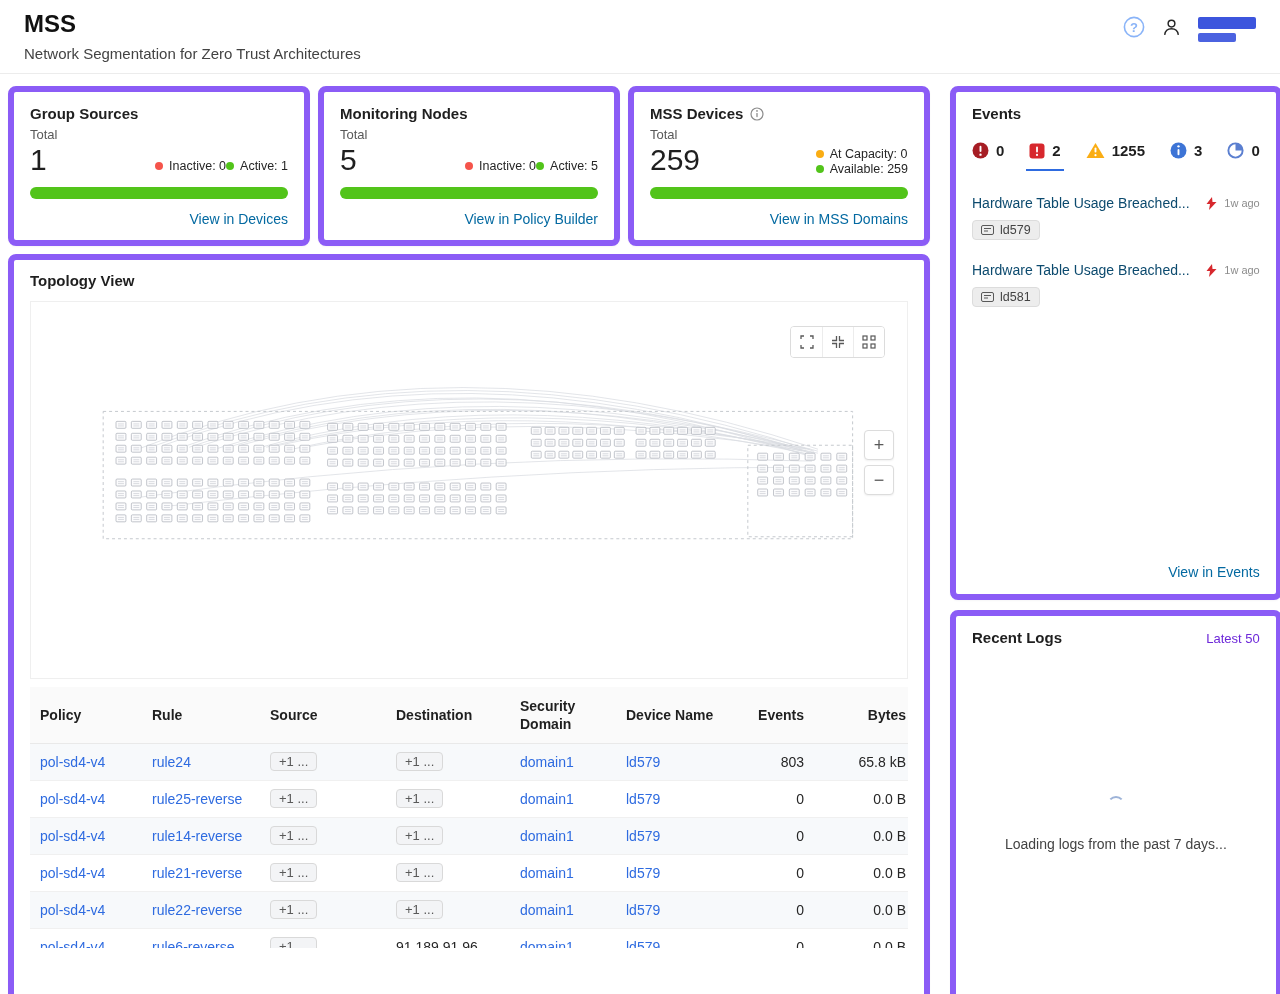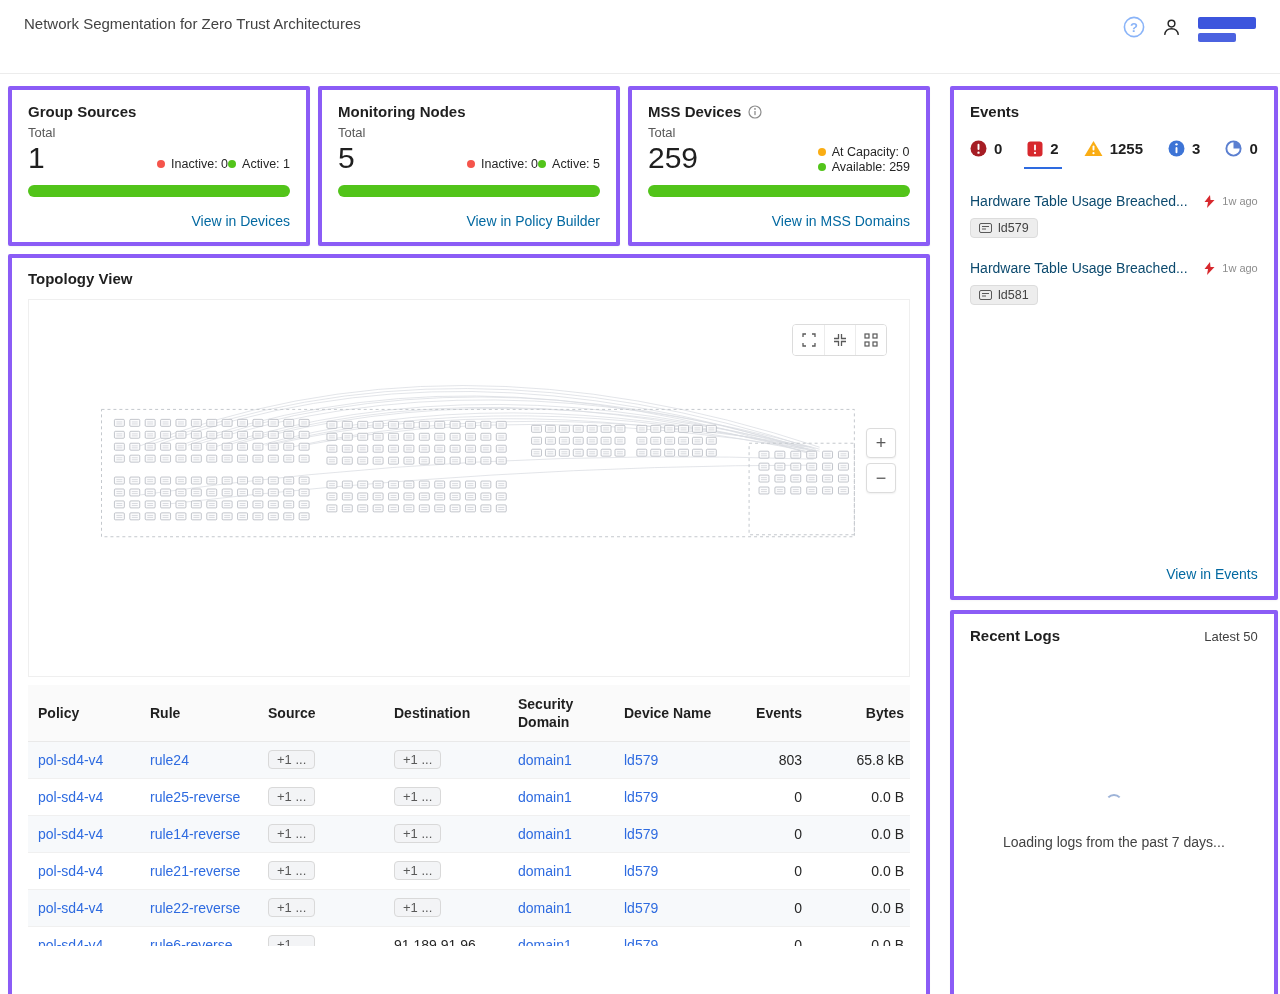--- a/index.html
+++ b/index.html
@@ -16,21 +16,21 @@
   .help-icon{width:22px;height:22px;display:inline-flex}
   .user-icon{display:inline-flex;padding-top:1px}
   .redacted{display:flex;flex-direction:column;gap:4px;padding-top:1px}
   .redacted .r1{width:58px;height:12px;background:#3c55dd;border-radius:2px}
   .redacted .r2{width:38px;height:9px;background:#3c55dd;border-radius:2px;opacity:.92}
 
   
   .main{display:flex;gap:20px;padding:12px 8px 8px}
   .col-left{width:922px;display:flex;flex-direction:column;gap:8px}
   .col-right{flex:1;display:flex;flex-direction:column;gap:10px}
-  .card{background:#fff;border:4px solid #8b5cf6;border-radius:2px;box-shadow:0 1px 2px rgba(16,24,40,.04)}
+  .card{background:#fff;border:6px solid #8b5cf6;border-radius:8px;box-shadow:0 1px 2px rgba(16,24,40,.04)}
 
   
   .stat-row{display:flex;gap:8px}
   .stat-card{flex:1;height:160px;padding:13px 16px;display:flex;flex-direction:column}
   .stat-title-row{display:flex;align-items:center;gap:7px}
   .stat-title{font-size:15px;font-weight:700;color:#1f1f1f}
   .stat-body{display:flex;justify-content:space-between;align-items:flex-end;margin-top:5px}
   .total-label{font-size:13px;color:#595959}
   .total-value{font-size:30px;line-height:1.2;color:#1f1f1f}
   .legend{font-size:12.5px;color:#262626}
@@ -78,31 +78,32 @@
   .event-item{padding:10px 0 12px}
   .event-head{display:flex;align-items:center;gap:7px}
   .event-title{font-size:14px;color:#0c4a6e;flex:1;white-space:nowrap;overflow:hidden}
   .event-time{font-size:11px;color:#8c8c8c;white-space:nowrap}
   .device-chip{display:inline-flex;align-items:center;gap:6px;margin-top:9px;background:#ededed;border:1px solid #dcdcdc;border-radius:4px;padding:2px 8px;font-size:12.5px;color:#434343}
   .events-link{position:absolute;right:16px;bottom:14px}
 
   
   .logs-card{flex:1;padding:13px 16px;display:flex;flex-direction:column}
   .logs-head{display:flex;justify-content:space-between;align-items:baseline}
-  .logs-badge{font-size:13px;color:#404040}
+  .logs-badge{font-size:13px;color:#6d28d9}
   .logs-loading{margin-top:150px;display:flex;flex-direction:column;align-items:center;gap:22px}
   .spinner{width:18px;height:18px;border-radius:50%;border:2px solid transparent;border-top-color:#9db3d8;animation:spin 1s linear infinite}
   @keyframes spin{to{transform:rotate(360deg)}}
   .loading-text{font-size:14px;color:#434343}
 </style>
 </head>
 <body>
 
 <header>
   <div class="h-left">
+    <div class="h-title">MSS</div>
     <div class="h-sub">Network Segmentation for Zero Trust Architectures</div>
   </div>
   <div class="h-right">
     <span class="help-icon">
       <svg width="22" height="22" viewBox="0 0 22 22">
         <circle cx="11" cy="11" r="9.6" fill="none" stroke="#8ab4f8" stroke-width="1.6"></circle>
         <text x="11" y="15.5" text-anchor="middle" font-size="13" font-weight="bold" fill="#8ab4f8">?</text>
       </svg>
     </span>
     <span class="user-icon">

